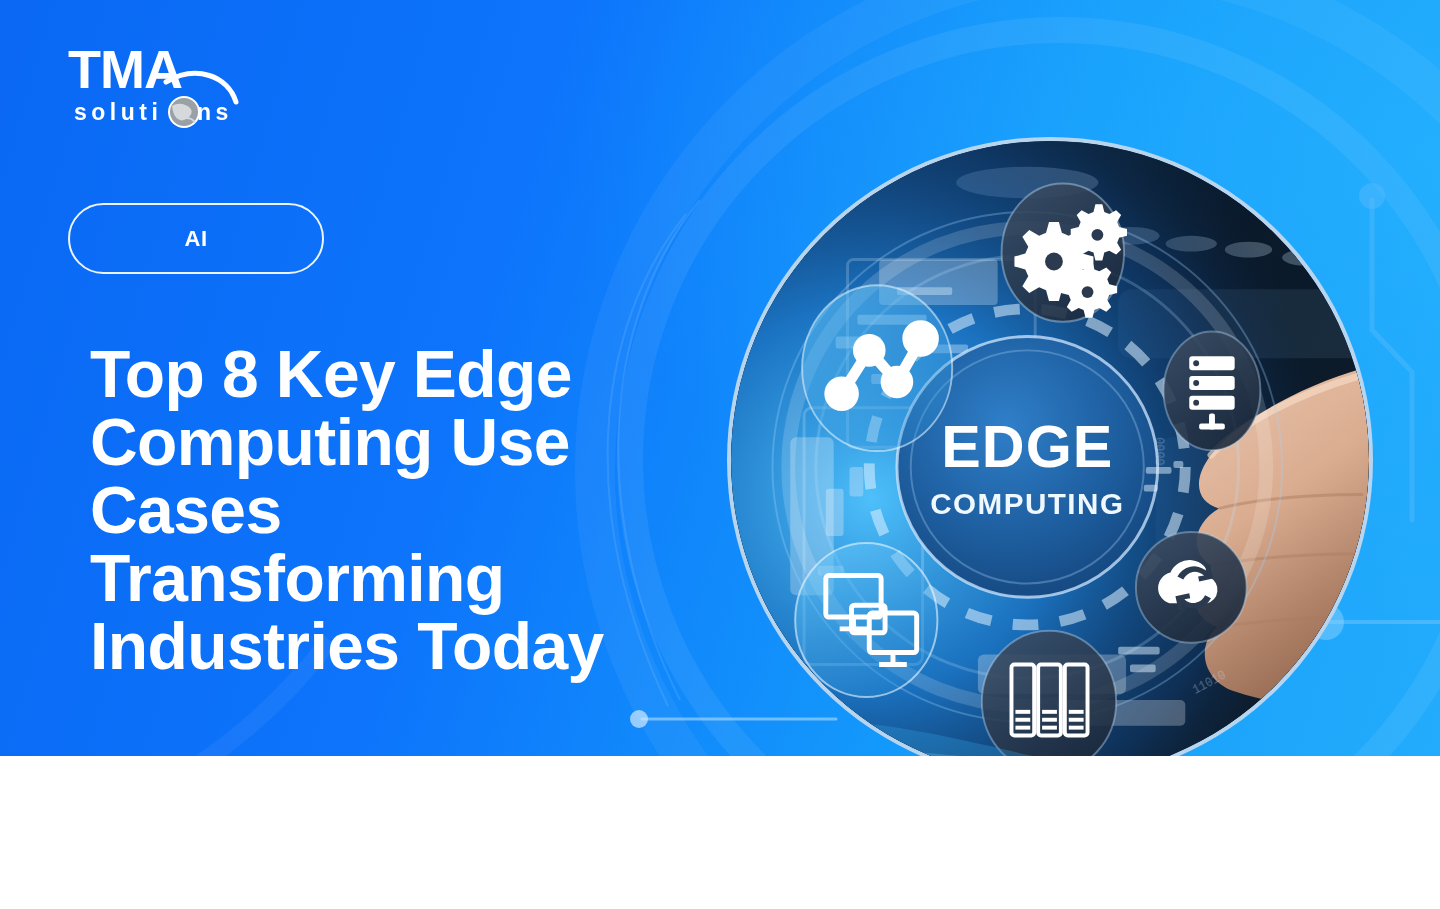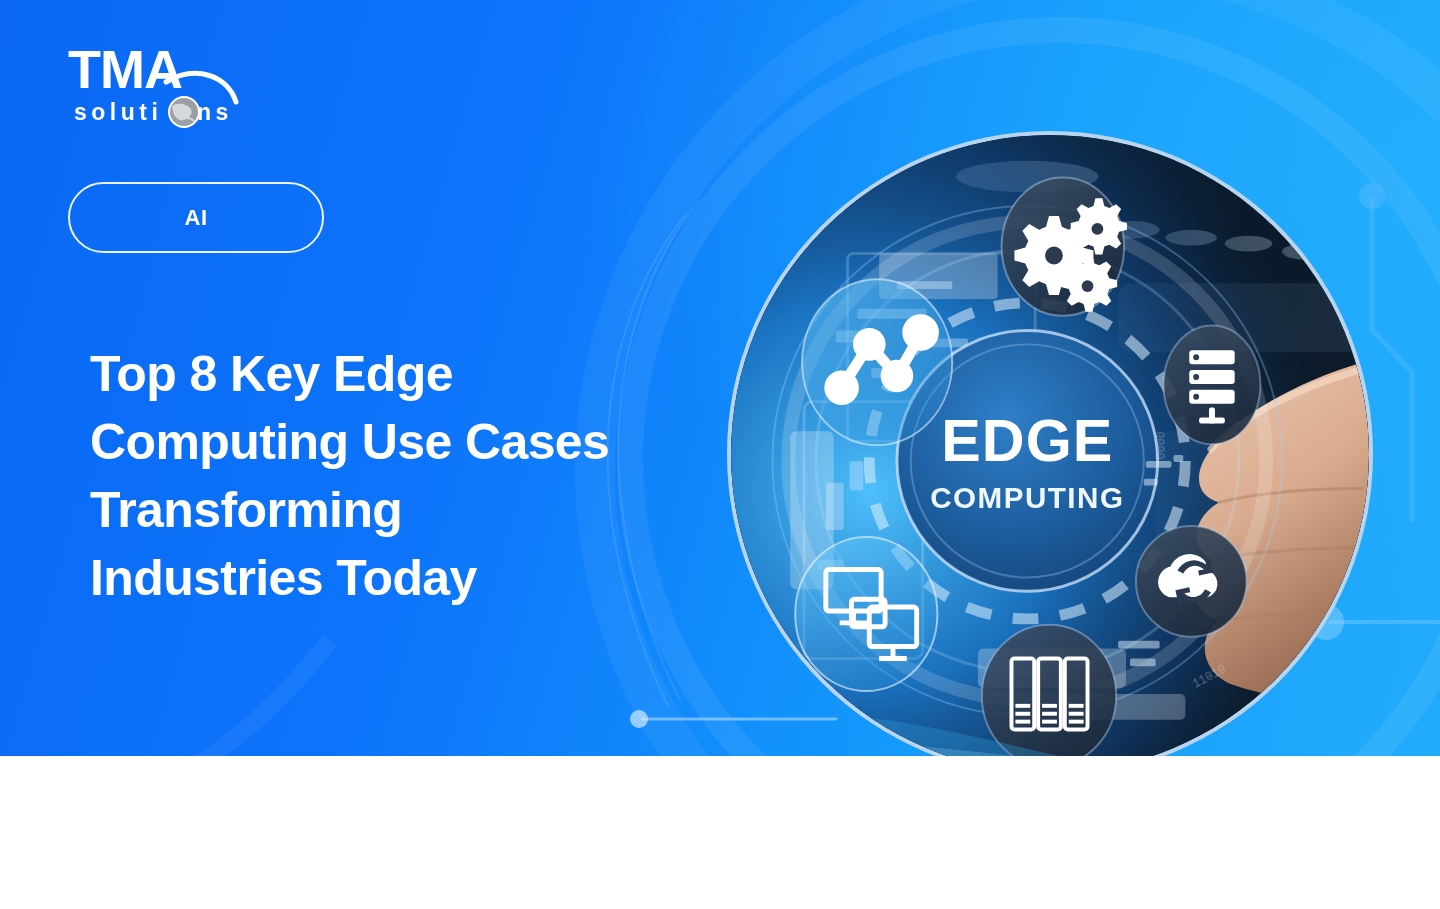--- a/index.html
+++ b/index.html
@@ -36,21 +36,21 @@
     top: 40px;
     width: 190px;
     height: 96px;
   }
   .logo svg { display: block; width: 190px; height: 96px; }
 
   
   .category-pill {
     position: absolute;
     left: 68px;
-    top: 182px;
+    top: 203px;
     width: 256px;
     height: 71px;
     border: 2px solid rgba(255,255,255,0.92);
     border-radius: 40px;
     display: flex;
     align-items: center;
     justify-content: center;
     background: transparent;
     cursor: pointer;
   }
@@ -61,31 +61,31 @@
     letter-spacing: 0.5px;
   }
 
   
   .headline {
     position: absolute;
     left: 90px;
     top: 340px;
     width: 540px;
     color: #ffffff;
-    font-size: 50px;
+    font-size: 66px;
     line-height: 68px;
     font-weight: bold;
     letter-spacing: -0.6px;
   }
 
   
   .hero-circle-wrap {
     position: absolute;
     left: 727px;
-    top: 131px;
+    top: 137px;
     width: 646px;
     height: 646px;
   }
   .hero-circle {
     position: absolute;
     inset: 0;
     border-radius: 50%;
     border: 4px solid rgba(200,228,255,0.92);
     overflow: hidden;
     background: #0a2a47;

